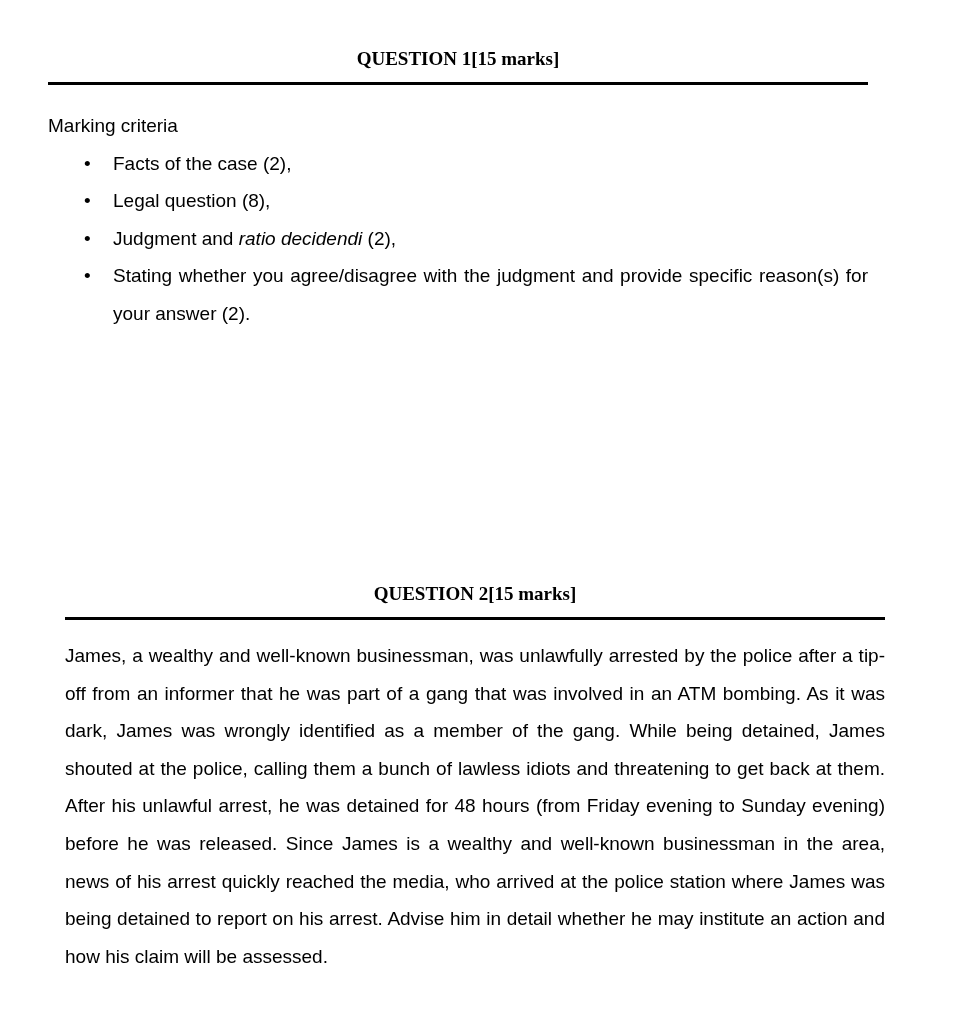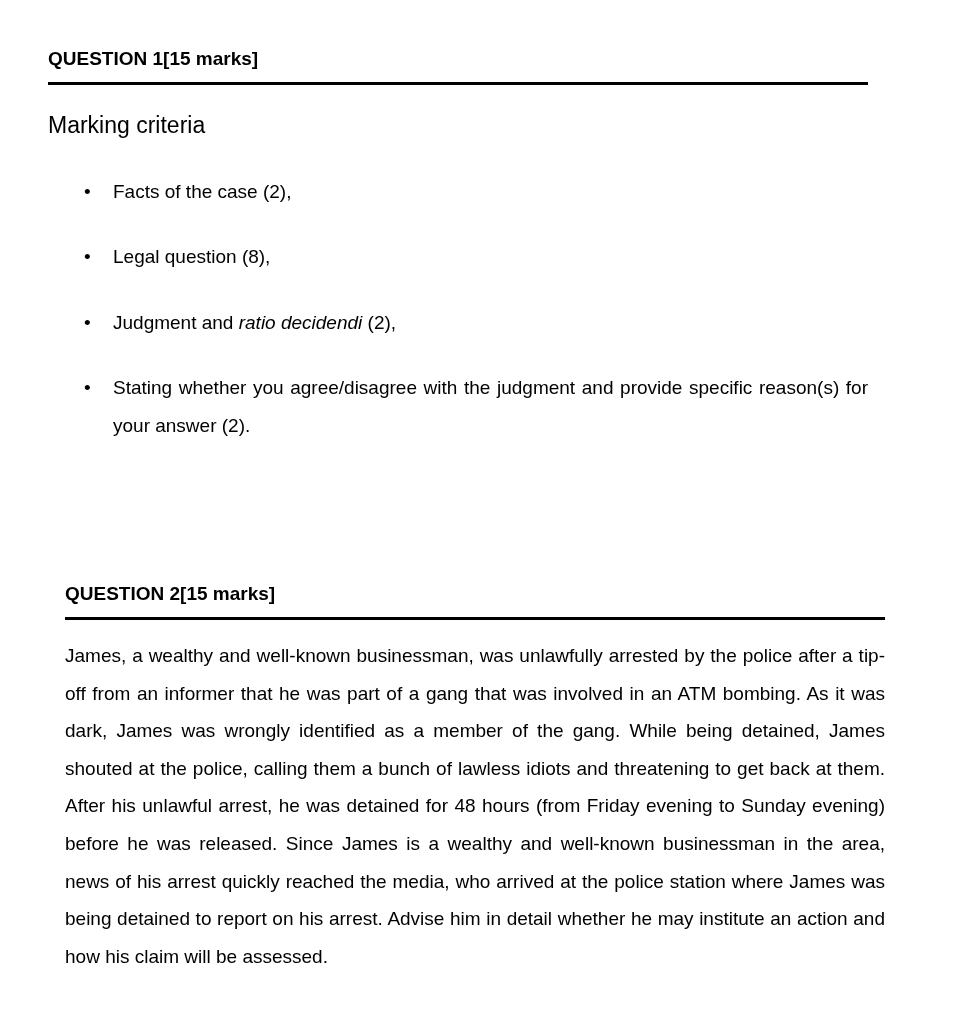--- a/index.html
+++ b/index.html
@@ -24,25 +24,26 @@
   .content {
     position: absolute;
     left: 48px;
     top: 0;
     width: 820px;
   }
 
   
   .q-header {
     display: flex;
-    justify-content: flex-start;
+    justify-content: center;
     align-items: baseline;
     font-size: 19px;
     font-weight: bold;
     line-height: 22px;
+    font-family: Liberation Serif, serif;
   }
   .q-header .q-title,
   .q-header .q-marks {
     white-space: nowrap;
   }
   .q-rule {
     border: 0;
     border-top: 3px solid #000000;
     margin: 12px 0 0 0;
     width: 100%;
@@ -54,21 +55,21 @@
     font-size: 19px;
     line-height: 37.6px;
     text-align: justify;
     text-justify: inter-word;
     margin: 0;
   }
   .body-text.first-para {
     margin-top: 17px;
   }
   .plain-line {
-    font-size: 23px;
+    font-size: 19px;
     line-height: 37.6px;
     text-align: left;
     margin: 0;
   }
   .spacer-para {
     height: 22px;
   }
   em, .ital {
     font-style: italic;
   }
@@ -89,21 +90,20 @@
   }
   .bullets li .marker {
     position: absolute;
     left: 36px;
     top: 0;
     font-size: 19px;
     line-height: 37.6px;
   }
   .bullets li .li-text {
     display: block;
-    margin-top: 28px;
   }
 
   
   .section-q1 { position: absolute; left: 0; top: 48px; width: 820px; }
   .section-q2 { position: absolute; left: 17px; top: 583px; width: 820px; }
 </style>
 </head>
 <body>
 
 <div class="page">

